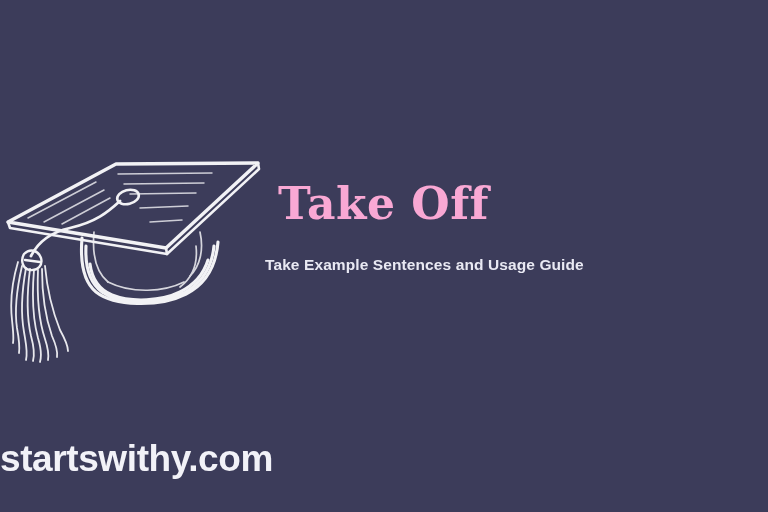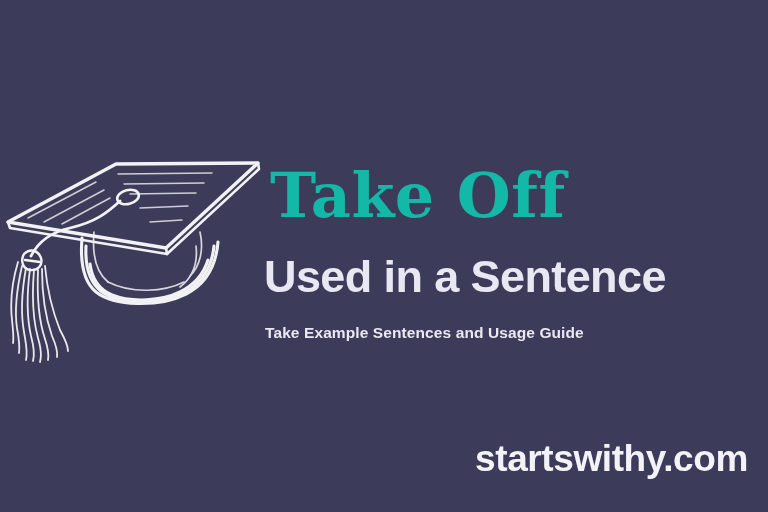--- a/index.html
+++ b/index.html
@@ -37,25 +37,25 @@
   
   #text-block {
     position: absolute;
     left: 262px;
     top: 158px;
     width: 500px;
   }
   #headline-primary {
     font-family: "DejaVu Serif", "Liberation Serif", serif;
     font-weight: 700;
-    font-size: 62px;
+    font-size: 44px;
     line-height: 60px;
     letter-spacing: 0.5px;
-    color: #14b8a6;
-    margin: 8px;
+    color: #f9a8d4;
+    margin: 16px;
     white-space: nowrap;
   }
   #headline-secondary {
     font-family: "Liberation Sans", sans-serif;
     font-weight: 700;
     font-size: 45px;
     line-height: 50px;
     letter-spacing: -0.6px;
     color: #e8e8f2;
     margin: 26px 0 0 2px;
@@ -71,21 +71,21 @@
     margin: 21px 0 0 3px;
     white-space: nowrap;
   }
 
   
   #site-brand {
     position: absolute;
     left: 0;
     right: 20px;
     top: 437px;
-    text-align: right;
+    text-align: left;
     font-family: "Liberation Sans", sans-serif;
     font-weight: 700;
     font-size: 37px;
     line-height: 44px;
     letter-spacing: -0.4px;
     color: #f2f2f8;
     white-space: nowrap;
   }
 </style>
 </head>
@@ -145,19 +145,18 @@
         <path d="M42 127 C42 150 45 174 52 194 C56 203 58 209 57 215"></path>
         <path d="M45 124 C47 146 52 168 60 188 C65 197 68 203 68 209"></path>
         <path d="M22 124 C17 146 14 166 17 186 C19 197 20 204 19 211"></path>
         <path d="M18 120 C12 140 10 160 12 178 C13 188 14 195 13 201"></path>
       </g>
     </svg>
   </div>
 
   <div id="text-block">
     <h1 id="headline-primary">Take Off</h1>
-    <h2 id="headline-secondary">Used in a Sentence</h2>
     <p id="subtitle">Take Example Sentences and Usage Guide</p>
   </div>
 
   <div id="site-brand">startswithy.com</div>
 
 </div>
 
 </body></html>

